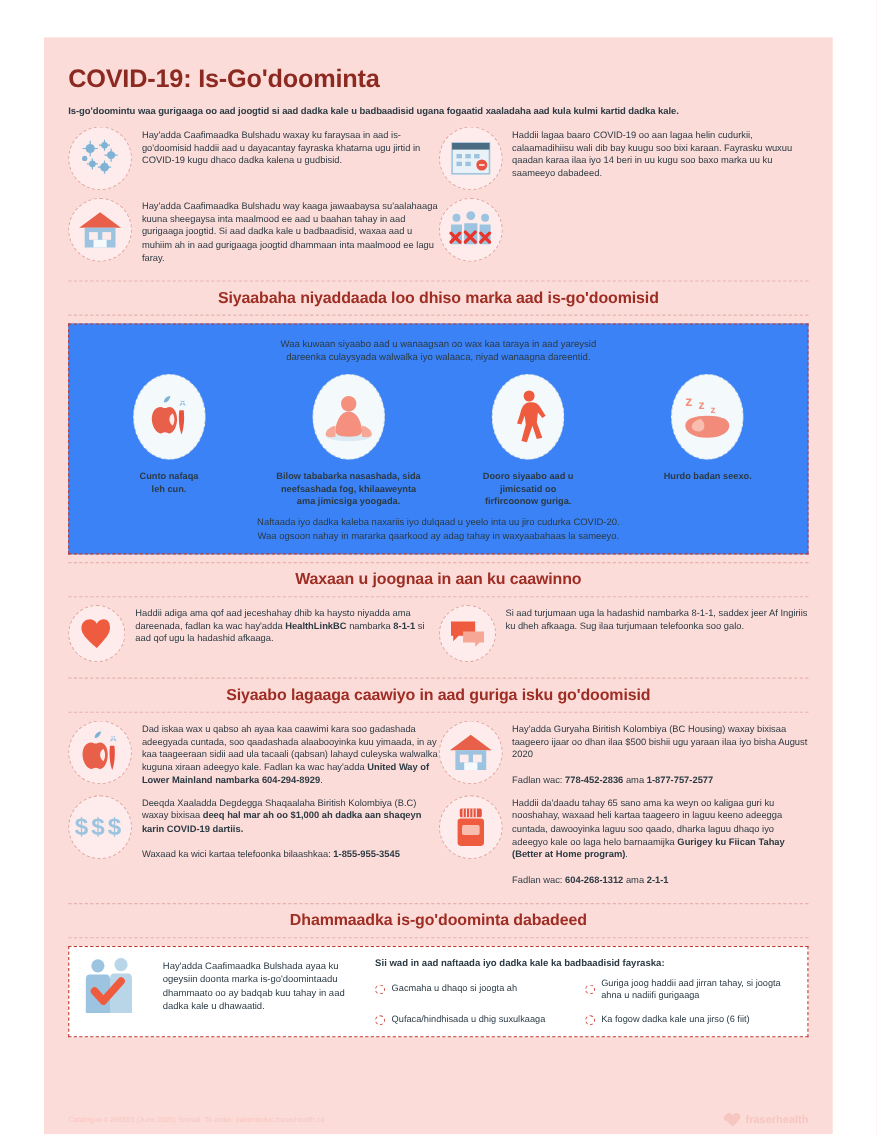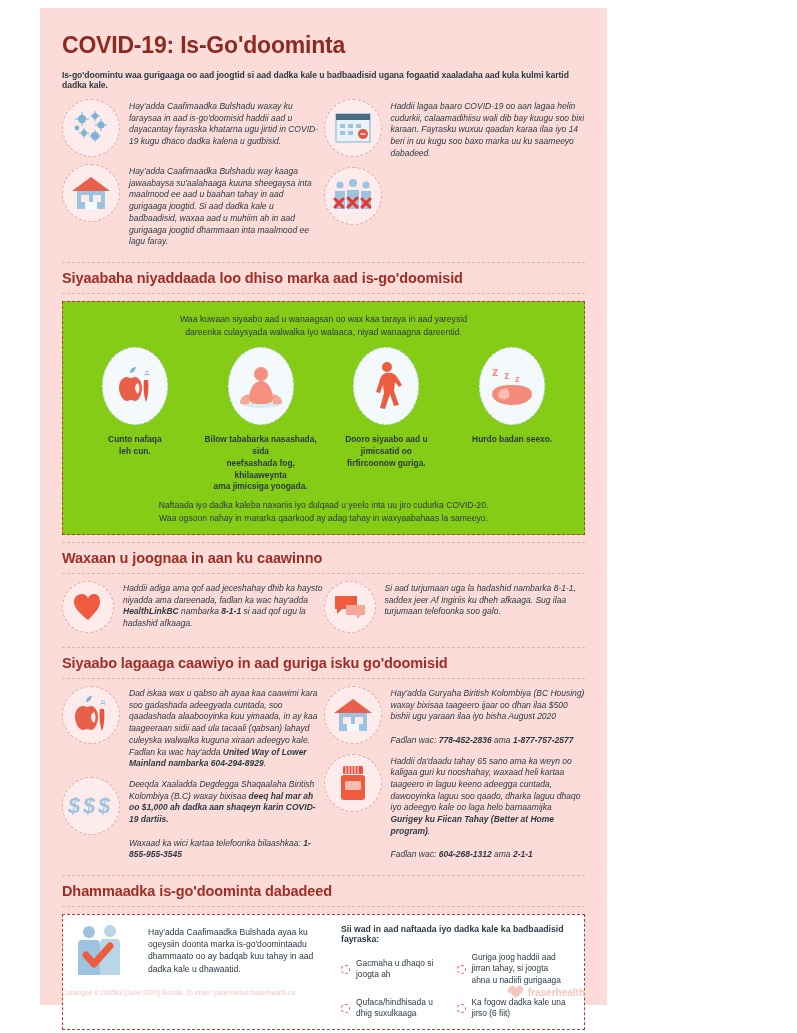--- a/index.html
+++ b/index.html
@@ -4,22 +4,22 @@
 <style>
   * { box-sizing: border-box; margin: 0; padding: 0; }
   body {
     width: 797px; height: 1033px;
     background: #ffffff;
     font-family: "Liberation Sans", sans-serif;
     overflow: hidden;
   }
   .page {
     position: absolute;
-    left: 40px; top: 8px;
-    width: 567px; height: 997px;
+    left: 40px; top: 34px;
+    width: 717px; height: 997px;
     background: #fbdcd8;
   }
   .inner { padding: 0 22px; }
 
   h1.title {
     color: #8c2a22;
     font-size: 23px;
     font-weight: bold;
     letter-spacing: -0.2px;
     padding-top: 24px;
@@ -29,21 +29,20 @@
     font-size: 8.6px;
     font-weight: bold;
     margin-top: 11px;
     margin-bottom: 9px;
     letter-spacing: -0.05px;
   }
 
   
   .cols {
     display: flex;
-    font-style: italic;
   }
   .col { flex: 1 1 0; min-width: 0; }
 
   .item {
     display: flex;
     align-items: flex-start;
     gap: 9px;
     margin-bottom: 7px;
   }
   .icon-circle {
@@ -64,31 +63,31 @@
   }
   .itxt b { font-weight: bold; }
 
   .hr-dash {
     border: 0;
     border-top: 1.2px dashed #e8b3ad;
     margin: 7px 0;
   }
 
   h2.sect {
-    text-align: left;
+    text-align: center;
     color: #9e2d24;
     font-size: 14.5px;
     font-weight: bold;
     margin: 7px 0 6px;
     letter-spacing: -0.1px;
   }
 
   
   .card {
-    background: #84cc16;
+    background: #3b82f6;
     border: 1.3px dashed #c0392b;
     padding: 11px 12px 10px;
   }
   .card-lead {
     text-align: center;
     font-size: 8.7px;
     line-height: 1.45;
     color: #2b3a44;
     margin-bottom: 9px;
   }

